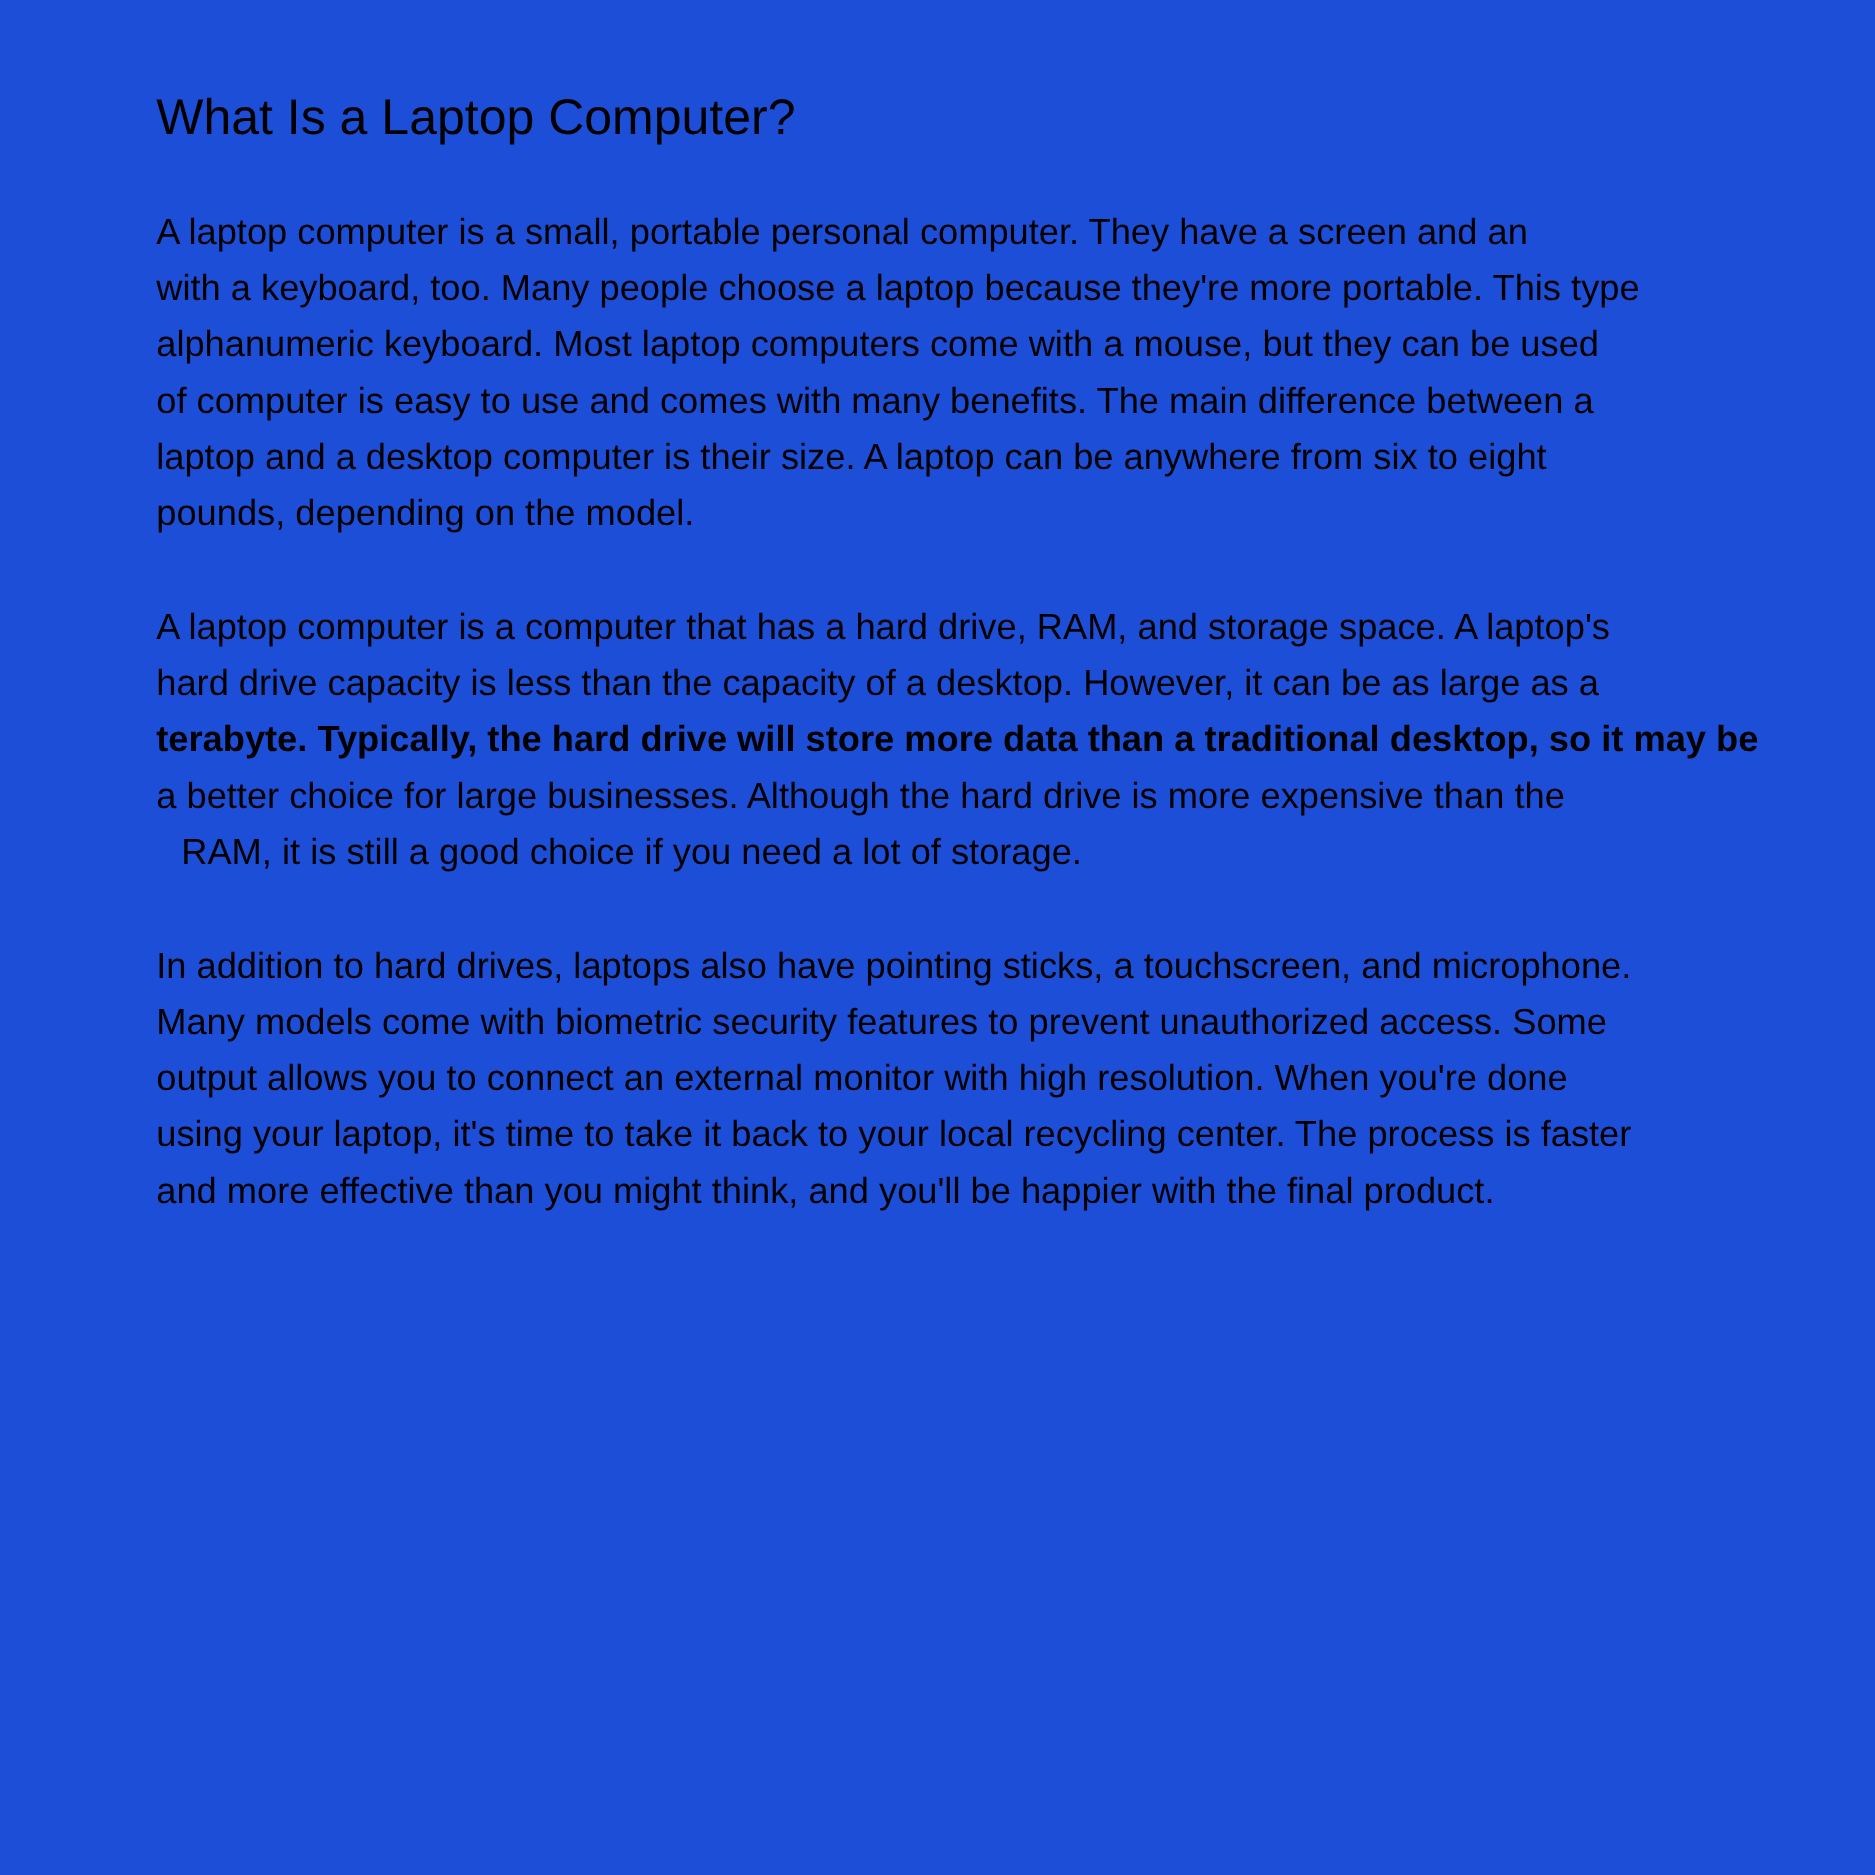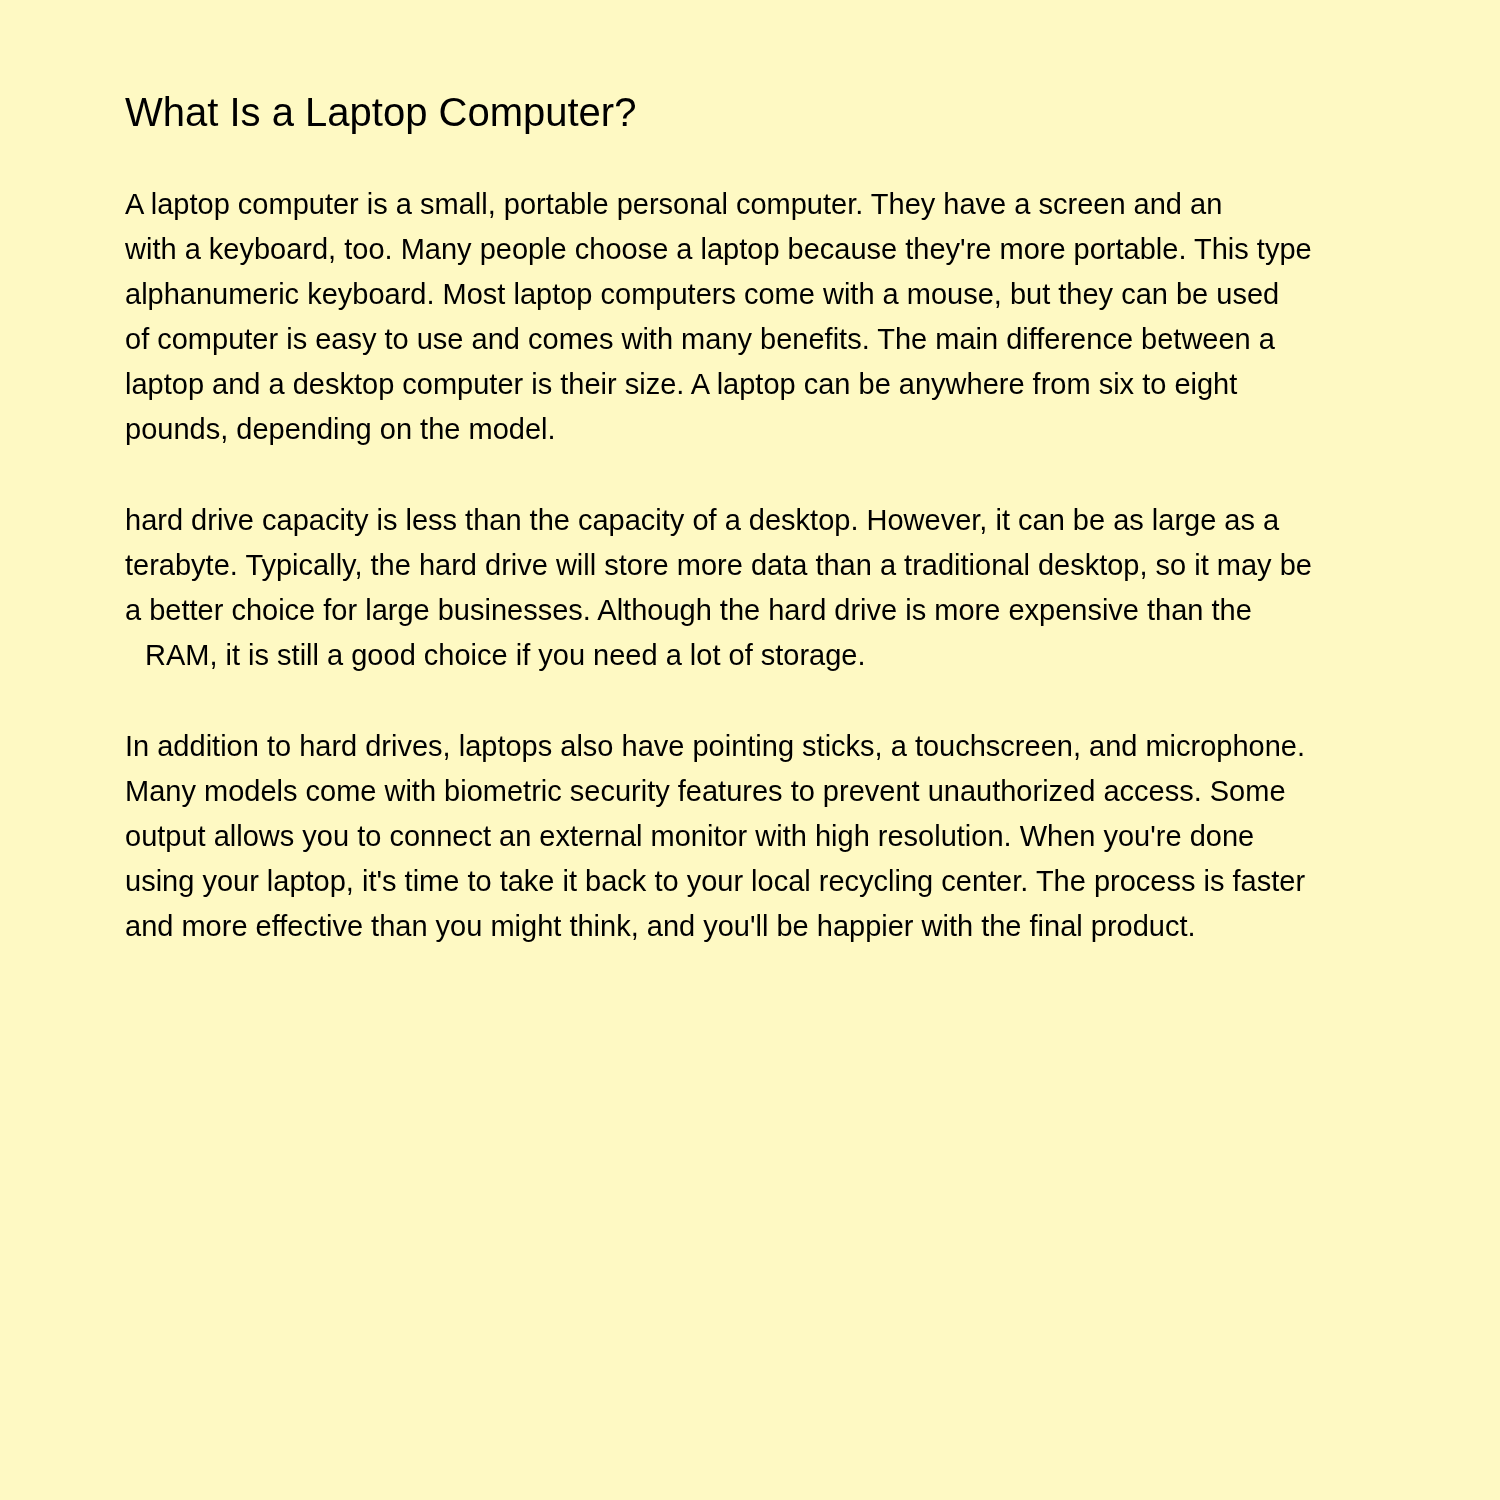--- a/index.html
+++ b/index.html
@@ -11,22 +11,22 @@
     width: 1500px;
     height: 1500px;
     overflow: hidden;
     font-family: "Liberation Sans", sans-serif;
     color: #000000;
   }
   .page {
     box-sizing: border-box;
     width: 1500px;
     height: 1500px;
-    padding: 88px 120px 0 125px;
-    background: #fef9c3;
+    padding: 70px 120px 0 125px;
+    background: #1d4ed8;
   }
   .doc-title {
     font-size: 40px;
     font-weight: 400;
     line-height: 48px;
     margin: 0 0 46px 0;
     letter-spacing: 0;
   }
   .para {
     font-size: 29px;
@@ -48,22 +48,23 @@
   <p class="para">
     <span class="line" style="display: block;">A laptop computer is a small, portable personal computer. They have a screen and an</span>
     <span class="line" style="display: block;">with a keyboard, too. Many people choose a laptop because they're more portable. This type</span>
     <span class="line" style="display: block;">alphanumeric keyboard. Most laptop computers come with a mouse, but they can be used</span>
     <span class="line" style="display: block;">of computer is easy to use and comes with many benefits. The main difference between a</span>
     <span class="line" style="display: block;">laptop and a desktop computer is their size. A laptop can be anywhere from six to eight</span>
     <span class="line" style="display: block;">pounds, depending on the model.</span>
   </p>
 
   <p class="para">
+    <span class="line" style="display: block;">A laptop computer is a computer that has a hard drive, RAM, and storage space. A laptop's</span>
     <span class="line" style="display: block;">hard drive capacity is less than the capacity of a desktop. However, it can be as large as a</span>
-    <span class="line" style="display: block;">terabyte. Typically, the hard drive will store more data than a traditional desktop, so it may be</span>
+    <span class="line" style="display: block; font-weight: bold;">terabyte. Typically, the hard drive will store more data than a traditional desktop, so it may be</span>
     <span class="line" style="display: block;">a better choice for large businesses. Although the hard drive is more expensive than the</span>
     <span class="line" style="display: block; margin-left: 20px;">RAM, it is still a good choice if you need a lot of storage.</span>
   </p>
 
   <p class="para">
     <span class="line" style="display: block;">In addition to hard drives, laptops also have pointing sticks, a touchscreen, and microphone.</span>
     <span class="line" style="display: block;">Many models come with biometric security features to prevent unauthorized access. Some</span>
     <span class="line" style="display: block;">output allows you to connect an external monitor with high resolution. When you're done</span>
     <span class="line" style="display: block;">using your laptop, it's time to take it back to your local recycling center. The process is faster</span>
     <span class="line" style="display: block;">and more effective than you might think, and you'll be happier with the final product.</span>

